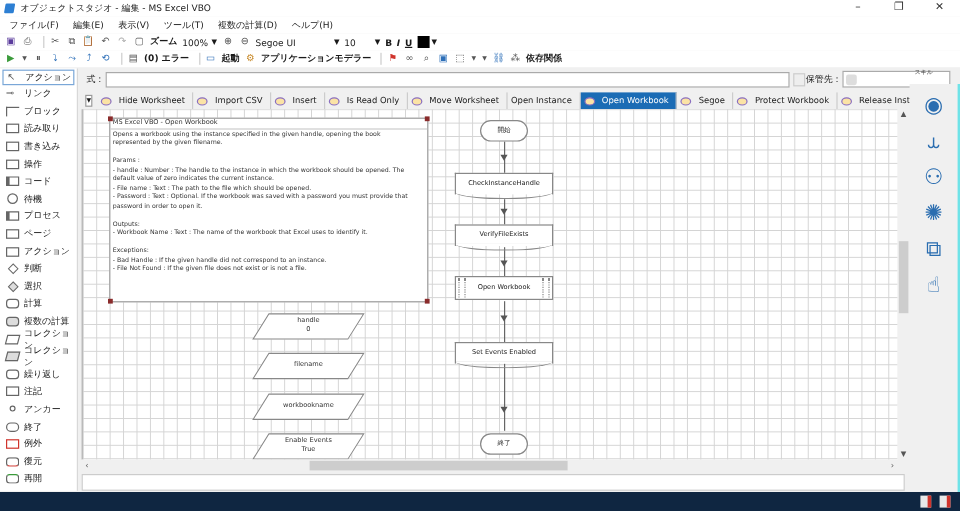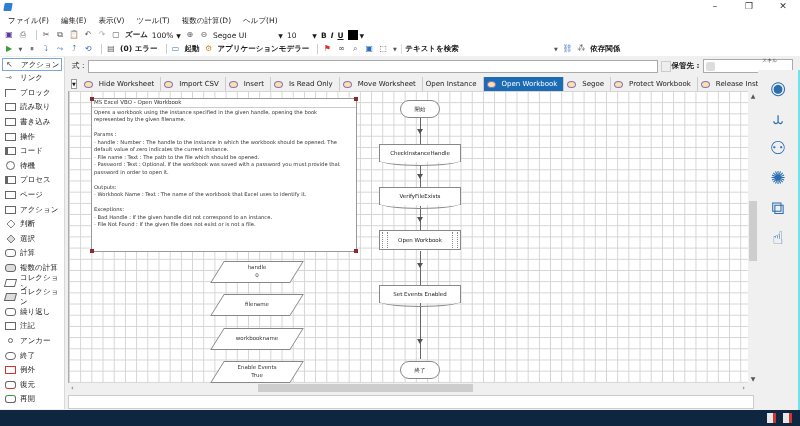--- a/index.html
+++ b/index.html
@@ -30,21 +30,21 @@
   .pal-shape.none { border: none; width: 11px; font-size: 8px; line-height: 8px; color: #555; }
   .pal-shape.red { border-color: #d0342c; }
   .pal-shape.rounded { border-radius: 3px; }
   .pal-shape.para { transform: skewX(-15deg); }
   .pal-shape.small-circle { width: 5px; height: 5px; border-radius: 50%; margin-left: 3px; margin-right: 7px; }
   
   .expr-row { position: absolute; left: 68px; top: 58px; width: 732px; height: 16px; display: flex; align-items: center; }
   .expr-label { font-size: 7.5px; margin-left: 4px; margin-right: 4px; }
   .expr-input { width: 570px; height: 13px; border: 1px solid #aaa; background: #fff; }
   .expr-btn { width: 10px; height: 11px; border: 1px solid #ccc; background: #eee; margin-left: 3px; }
-  .store-label { font-size: 7.5px; margin-right: 3px; font-weight: bold; }
+  .store-label { font-size: 7.5px; margin-right: 3px; }
   .store-input { width: 90px; height: 14px; border: 1px solid #aaa; background: #fff; display: flex; align-items: center; padding-left: 2px; }
   .store-input .tag { width: 9px; height: 9px; background: #ddd; border-radius: 2px; }
   .skill-label { position: absolute; left: 762px; top: 57px; font-size: 5px; color: #444; }
   
   .tabs { position: absolute; left: 68px; top: 77px; width: 682px; height: 14px; display: flex; align-items: center; background: #f0f0f0; }
   .tab-dropdown { width: 10px; height: 10px; border: 1px solid #999; font-size: 5px; text-align: center; line-height: 8px; margin: 0 4px 0 3px; background: #fff; }
   .tab { display: flex; align-items: center; height: 14px; padding: 0 6px 0 3px; border-right: 1px solid #ccc; font-size: 7px; white-space: nowrap; }
   .tab .tab-icon { width: 9px; height: 7px; border-radius: 50%; border: 1.5px solid #8a6fc0; margin-right: 6px; background: #fbe3a5; }
   .tab.active { background: #1b6cb5; color: #fff; }
   
@@ -81,20 +81,21 @@
   .data-item { position: absolute; left: 148px; width: 80px; height: 22px; }
   .data-item .shape { position: absolute; inset: 0; border: 1px solid #888; background: #fff; transform: skewX(-32deg); }
   .data-item .lbl { position: relative; text-align: center; font-size: 5.5px; line-height: 7.5px; padding-top: 3px; color: #333; }
   .data-item .lbl.single { padding-top: 7px; }
 </style>
 </head>
 <body>
 
 <div class="titlebar">
   <span class="app-icon"></span>
+  <span class="title">オブジェクトスタジオ - 編集 - MS Excel VBO</span>
   <div class="winctl">
     <span>–</span>
     <span>❐</span>
     <span>✕</span>
   </div>
 </div>
 
 <div class="menubar">
   <span>ファイル(F)</span>
   <span>編集(E)</span>
@@ -152,21 +153,20 @@
   <span class="tb-text">起動</span>
   <span class="tb-icon" style="color:#c88a2a">⚙</span>
   <span class="tb-text">アプリケーションモデラー</span>
   <span class="tb-sep"></span>
   <span class="tb-icon" style="color:#d0342c">⚑</span>
   <span class="tb-icon">∞</span>
   <span class="tb-icon">⌕</span>
   <span class="tb-icon" style="color:#2d6fb8">▣</span>
   <span class="tb-icon">⬚</span>
   <span class="tb-icon" style="font-size:5px;width:5px">▼</span>
-  <span class="tb-text" style="width:148px;border-left:1px solid #ddd;padding-left:3px">テキストを検索</span>
   <span class="tb-icon" style="font-size:5px;width:5px">▼</span>
   <span class="tb-icon" style="color:#2d6fb8">⛓</span>
   <span class="tb-icon">⁂</span>
   <span class="tb-text">依存関係</span>
 </div>
 
 <div class="palette">
   <div class="pal-item active">
       <span class="pal-shape none">↖</span>
       <span>アクション</span>

